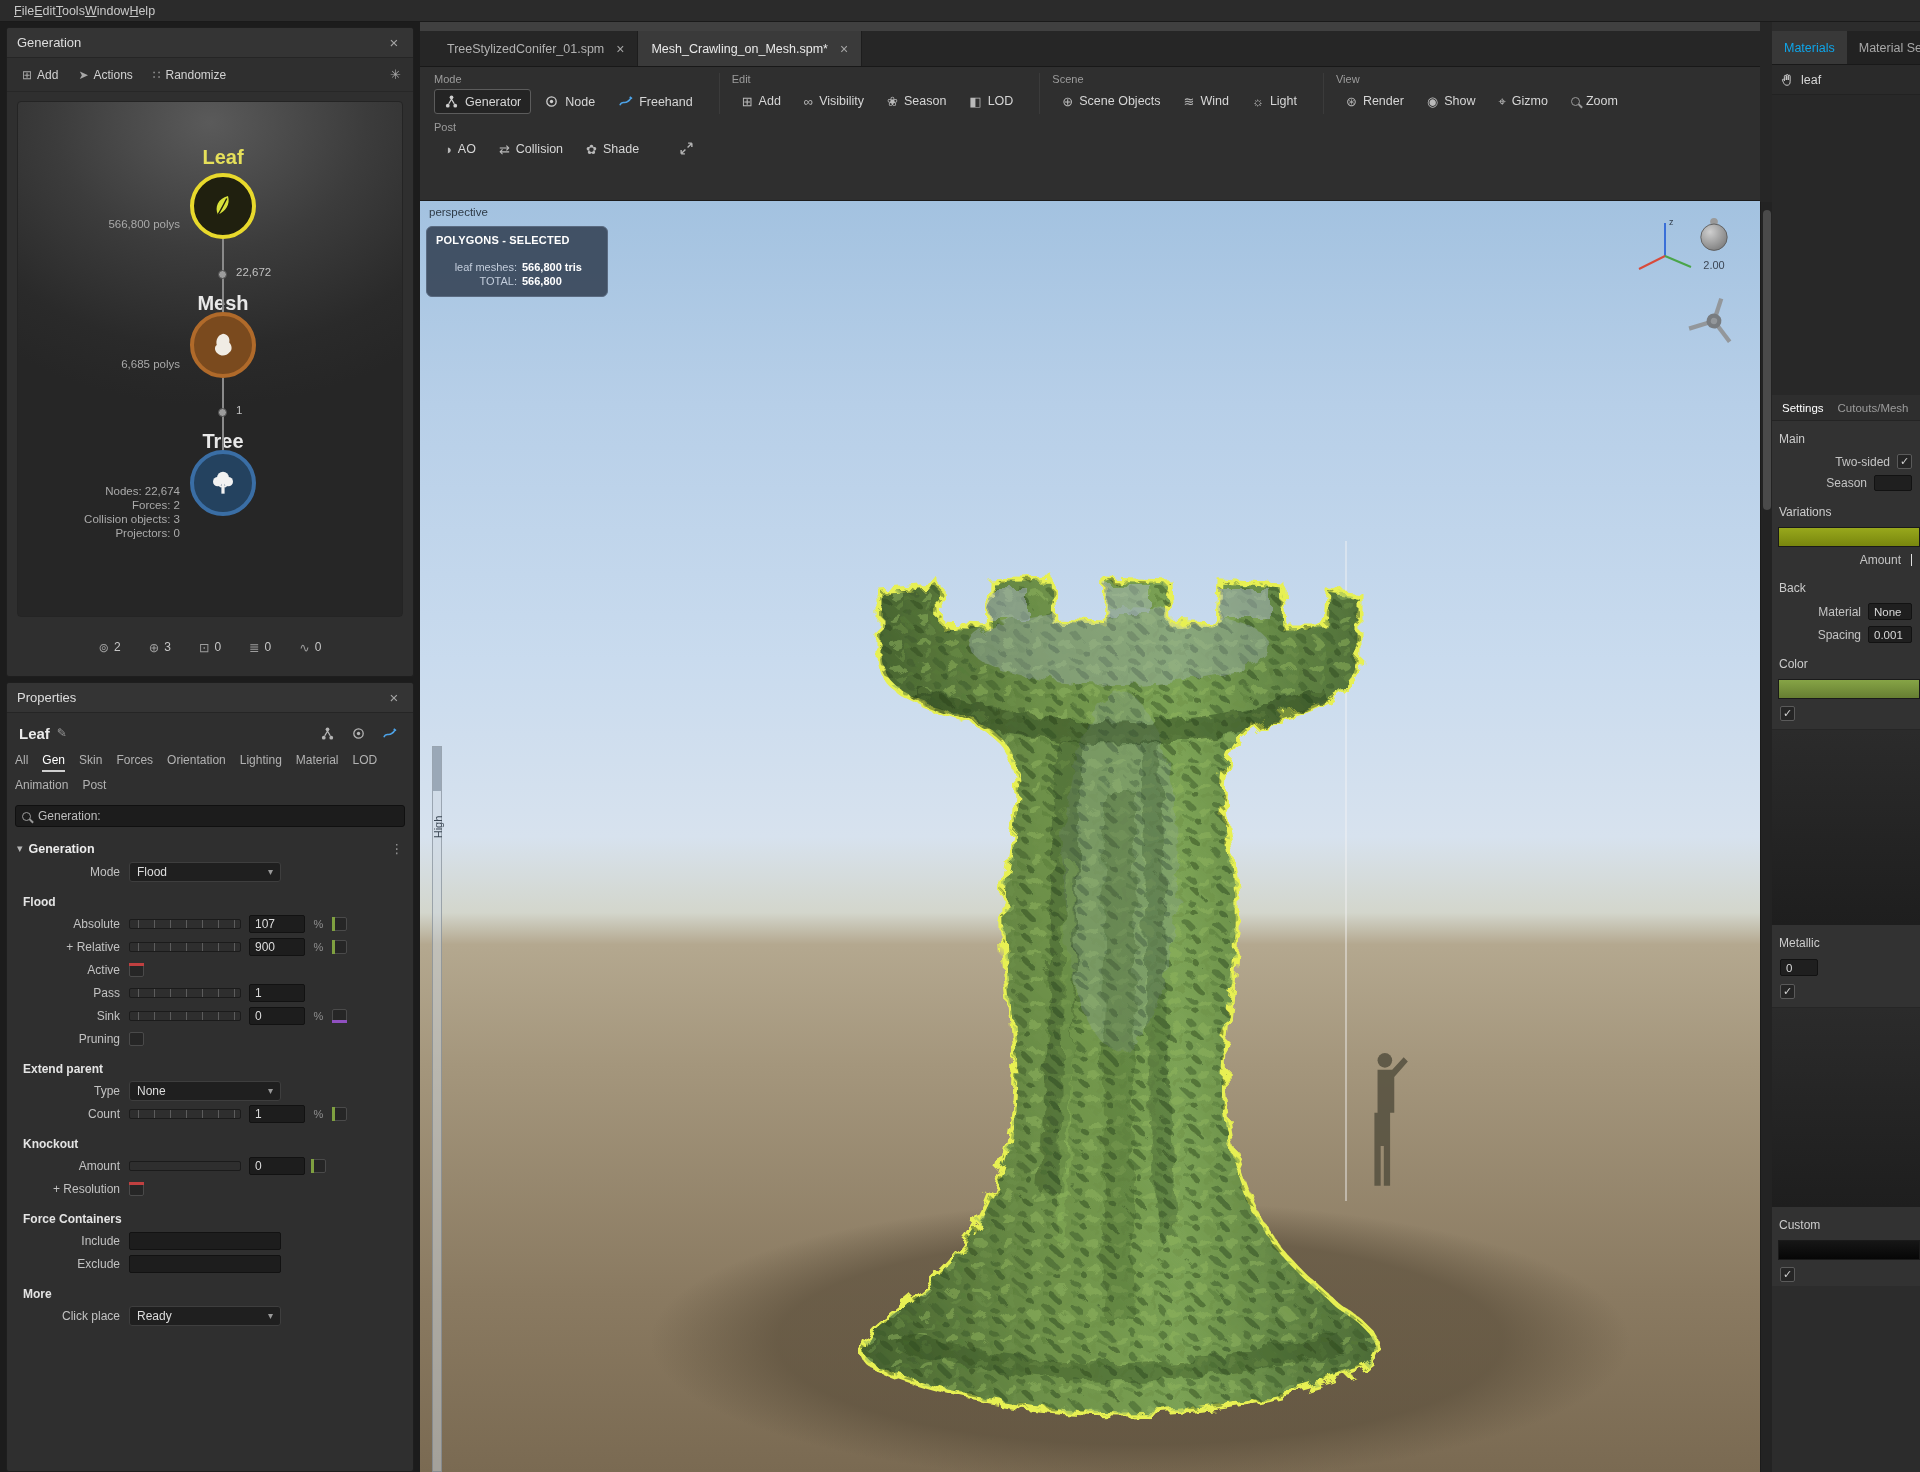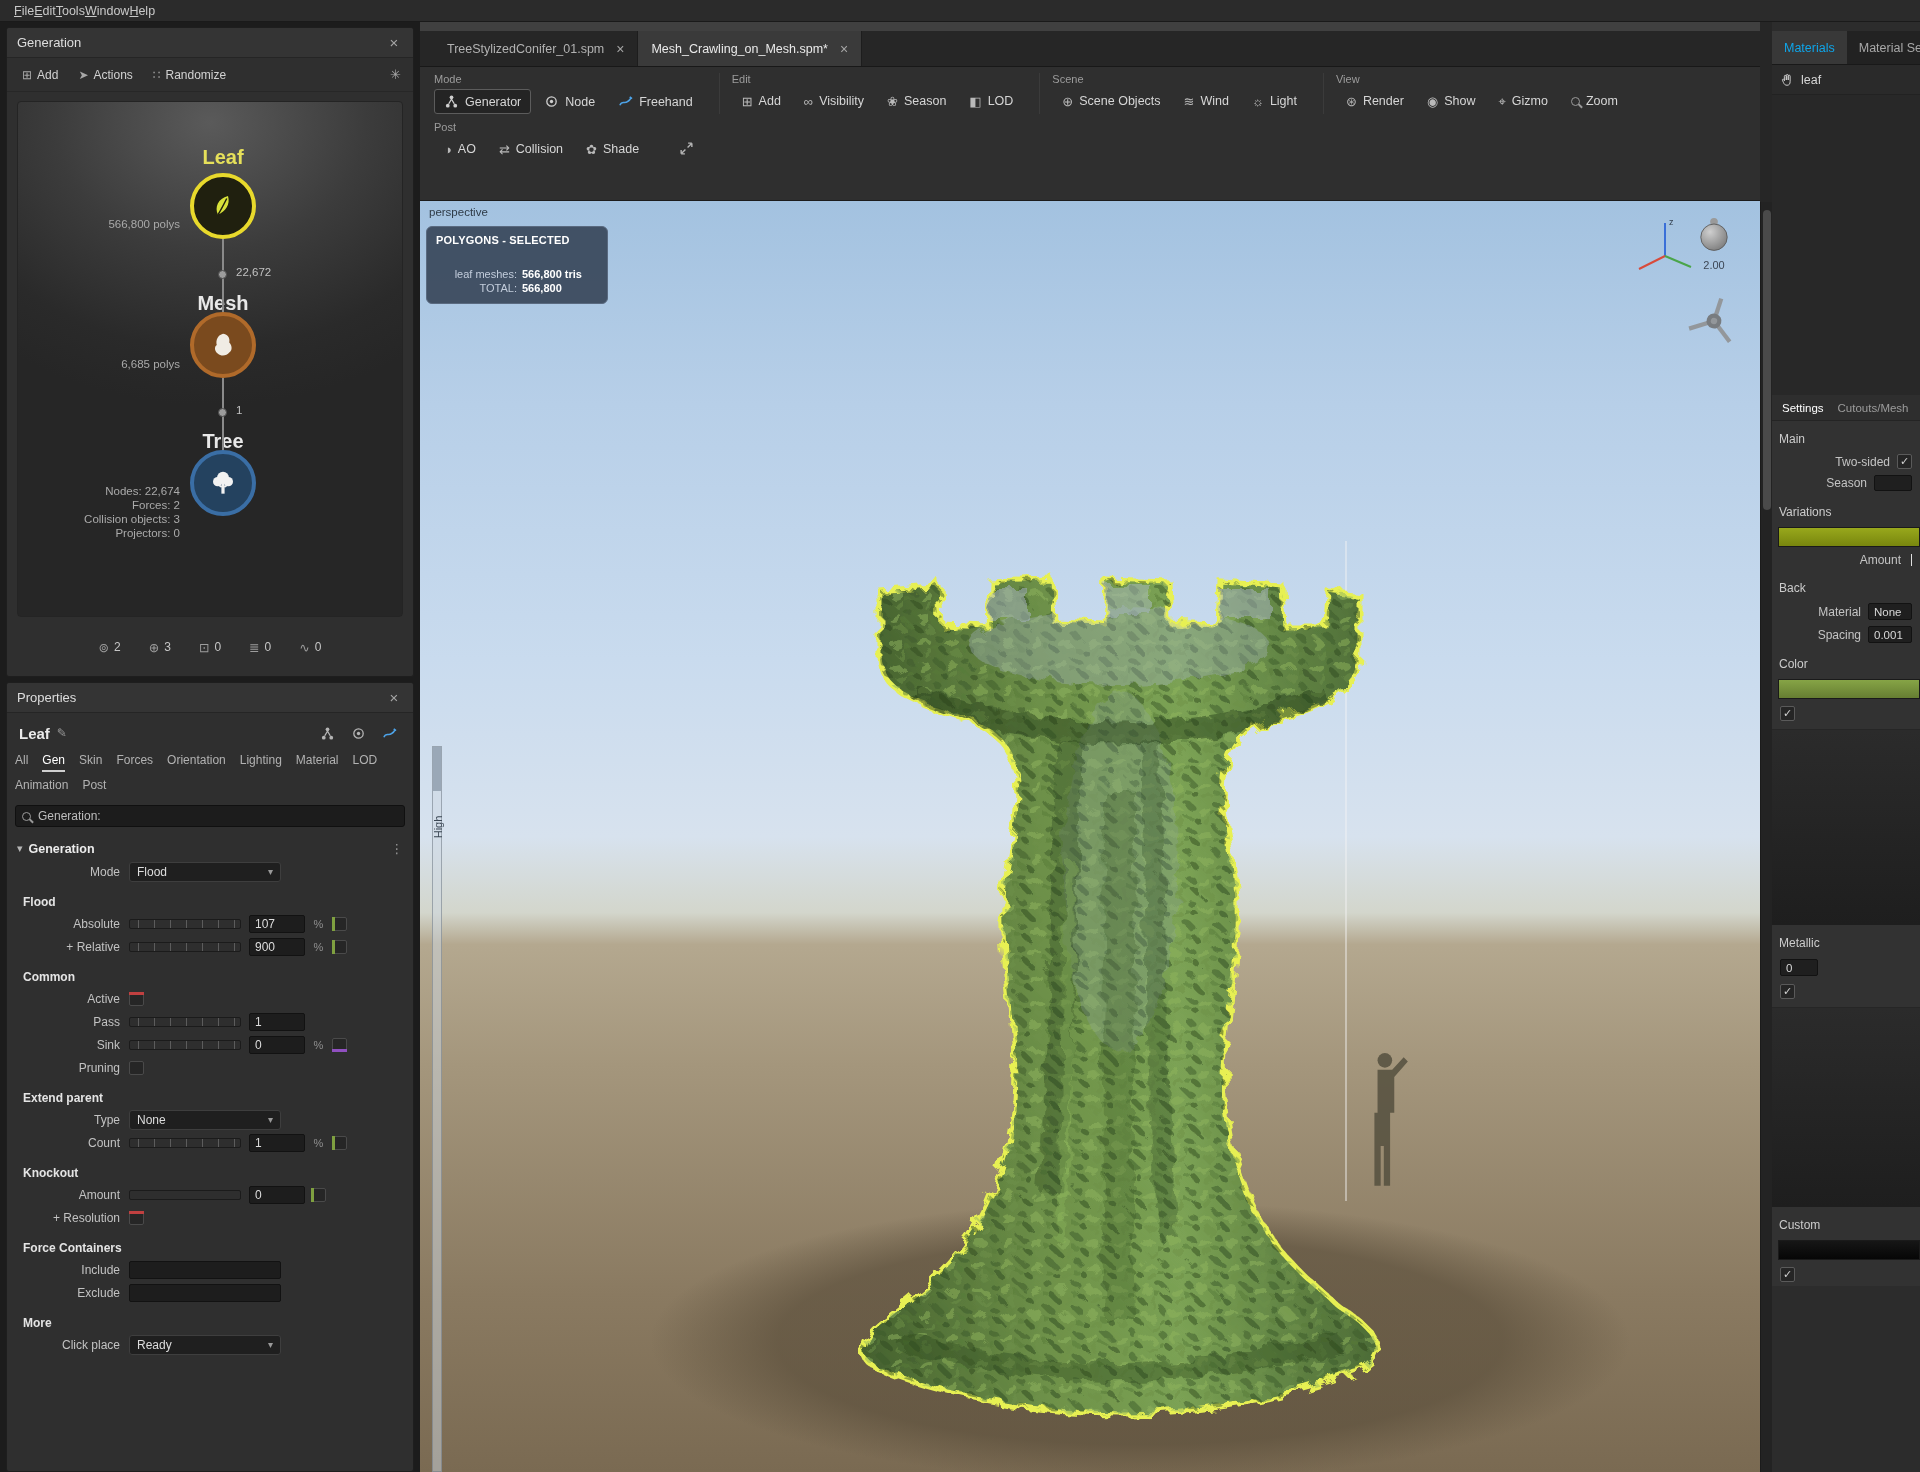--- a/index.html
+++ b/index.html
@@ -112,21 +112,21 @@
   .tb-svg { width:15px; height:15px; display:block; }
   .collapse-btn { align-self:center; margin-left:14px; margin-top:14px; }
 
   
   #viewport { position:absolute; left:0; top:179px; width:1340px; bottom:0;
     background:linear-gradient(180deg,#a3c2e0 0%,#b7cfe8 16%,#c9dbee 36%,#d7e2ee 50%,
                #d3d6cc 56%,#b4a88f 58.5%,#a4967c 68%,#8a7a61 86%,#7a6a52 100%); }
   .vp-cam { position:absolute; left:9px; top:5px; font-size:11.5px; color:#2e3a46; }
   .vp-overlay { position:absolute; left:6px; top:25px; width:182px; background:rgba(56,70,90,0.92);
                 border:1px solid #5a6a80; border-radius:6px; padding:7px 9px 8px 9px; color:#fff; }
-  .vp-overlay .ov-title { font-size:11px; font-weight:bold; letter-spacing:.2px; margin-bottom:21px; }
+  .vp-overlay .ov-title { font-size:11px; font-weight:bold; letter-spacing:.2px; margin-bottom:14px; }
   .ov-row { display:grid; grid-template-columns:86px 1fr; font-size:11px; line-height:14px; }
   .ov-row .l { text-align:right; padding-right:5px; color:#c3cdd c; color:#c3cddc; }
   .ov-row .v { font-weight:bold; color:#ffffff; }
   .shadow-ellipse { position:absolute; left:230px; top:1000px; width:980px; height:280px;
     background:radial-gradient(closest-side, rgba(88,76,57,0.62) 74%, rgba(88,76,57,0) 100%); }
   .plumb { position:absolute; left:925px; top:340px; width:1.5px; height:660px; background:rgba(245,245,245,0.45); }
   .tower { position:absolute; left:400px; top:240px; width:600px; height:1000px; }
   .figure { position:absolute; left:945px; top:850px; width:46px; height:140px; opacity:.85; }
   .axis-gizmo { position:absolute; left:1205px; top:10px; width:80px; height:70px; }
   .manip { position:absolute; left:1272px; top:12px; width:44px; height:44px; }
@@ -348,21 +348,20 @@
     <span class="pswatch green"></span>
   </div>
   <div class="prow">
     <span class="plabel">+ Relative</span>
     <span class="slider"></span>
     <span class="pnum">900</span>
     <span class="picon">%</span>
     <span class="pswatch green"></span>
   </div>
 
-  <div class="sub-h">Common</div>
   <div class="prow">
     <span class="plabel">Active</span>
     <span class="pswatch red" style="margin-left:0;"></span>
   </div>
   <div class="prow">
     <span class="plabel">Pass</span>
     <span class="slider"></span>
     <span class="pnum">1</span>
   </div>
   <div class="prow">

